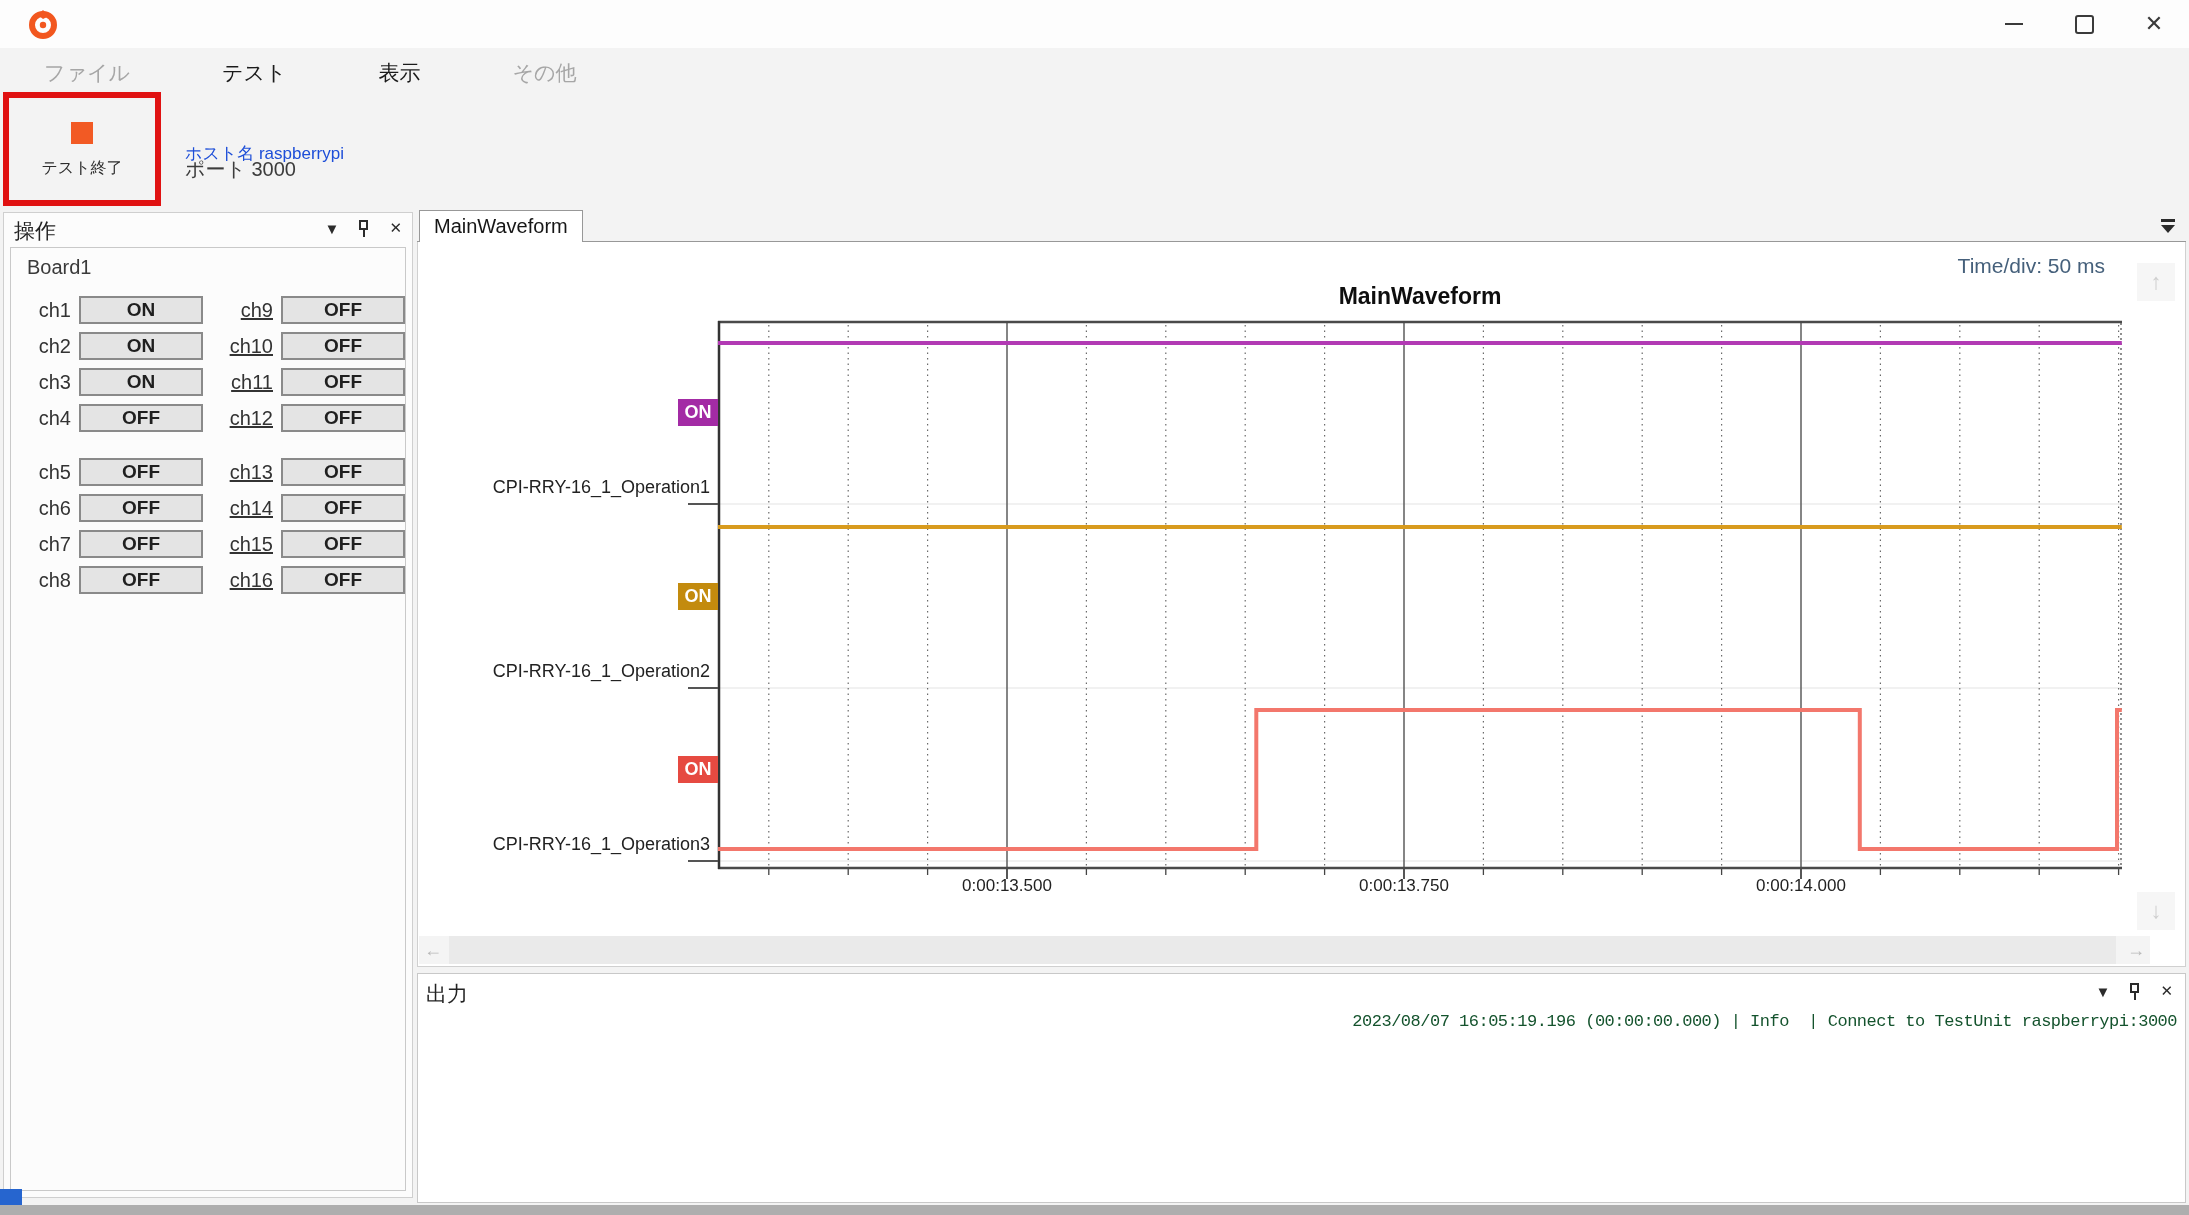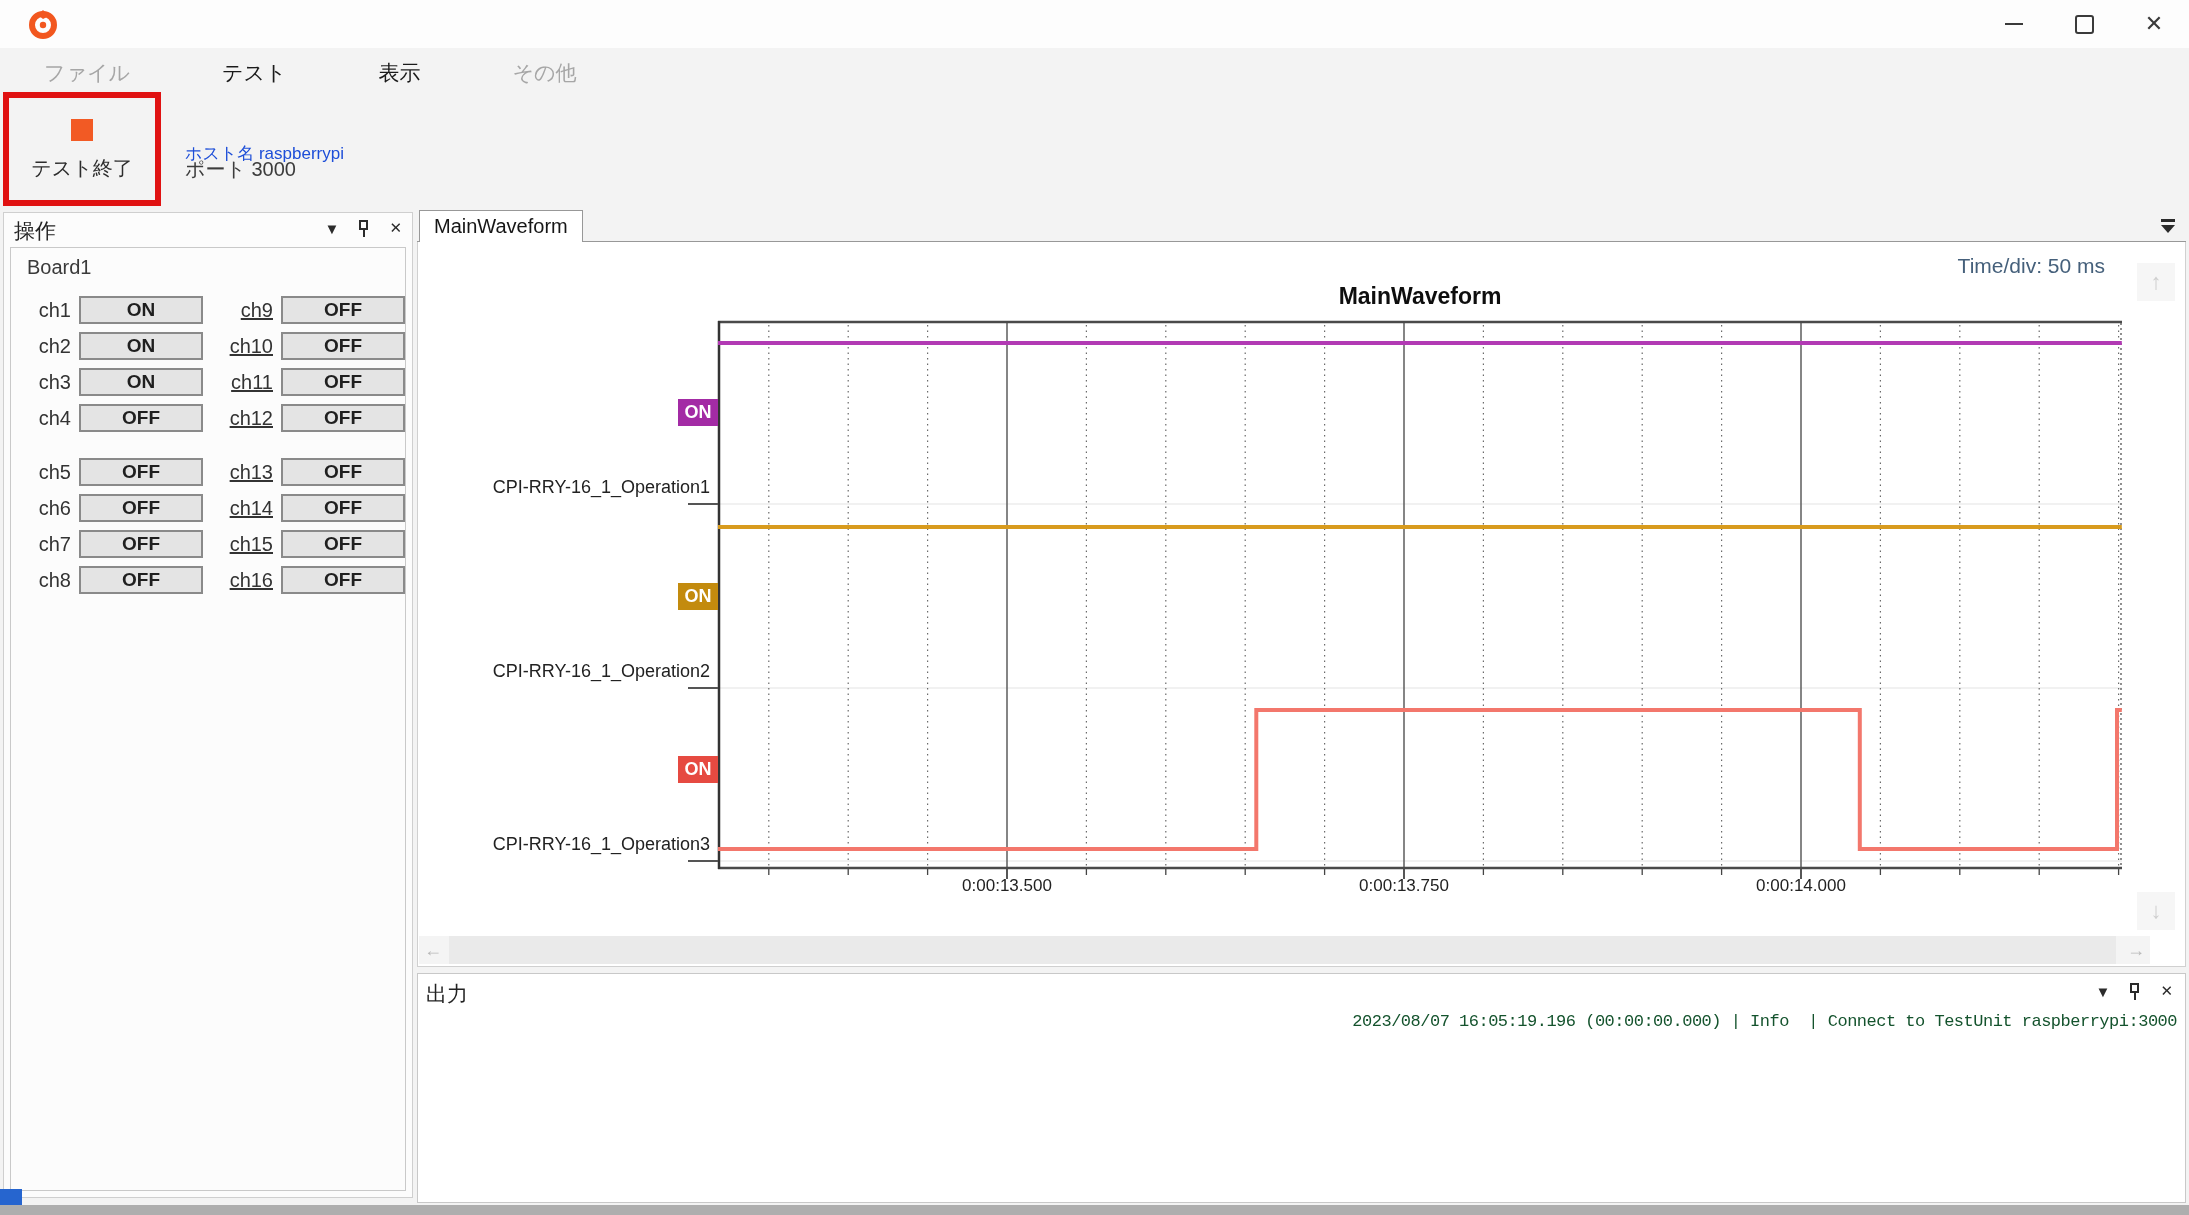--- a/index.html
+++ b/index.html
@@ -19,21 +19,21 @@
   .close-glyph{font-size:22px;line-height:22px;}
   
   .menubar{position:absolute;left:0;top:48px;width:100%;height:50px;display:flex;align-items:center;gap:92px;padding-left:44px;box-sizing:border-box;background:#f3f3f3;}
   .menu-item{font-size:21px;color:#1a1a1a;}
   .menu-item.disabled{color:#a6a6a6;}
   
   .toolbar{position:absolute;left:0;top:98px;width:100%;height:112px;background:#f3f3f3;}
   .annotation{position:absolute;left:3px;top:-6px;width:158px;height:114px;border:6px solid #e01212;box-sizing:border-box;z-index:5;}
   .stop-btn{position:absolute;left:14px;top:2px;width:136px;height:100px;display:flex;flex-direction:column;align-items:center;justify-content:center;cursor:pointer;}
   .stop-icon{width:22px;height:22px;background:#f25a24;}
-  .stop-label{margin-top:14px;font-size:20px;color:#2c2c2c;}
+  .stop-label{margin-top:14px;font-size:16px;color:#2c2c2c;}
   .host-label{position:absolute;left:185px;top:12px;font-size:17px;color:#1d4ed8;margin-top:32px;}
   .port-label{position:absolute;left:185px;top:58px;font-size:20px;color:#3c3c3c;}
   
   .panel-head-ico{font-size:15px;color:#2b2b2b;cursor:pointer;}
   .pin-ico{position:relative;width:14px;height:18px;cursor:pointer;}
   .pin-ico .ph{position:absolute;left:2px;top:1px;width:9px;height:10px;border:2px solid #2b2b2b;box-sizing:border-box;}
   .pin-ico .ps{position:absolute;left:6px;top:11px;width:2px;height:7px;background:#2b2b2b;}
   
   .op-panel{position:absolute;left:3px;top:212px;width:410px;height:986px;background:#fcfcfc;border:1px solid #cfcfcf;box-sizing:border-box;}
   .op-head{position:absolute;left:0;top:0;width:100%;height:32px;}

